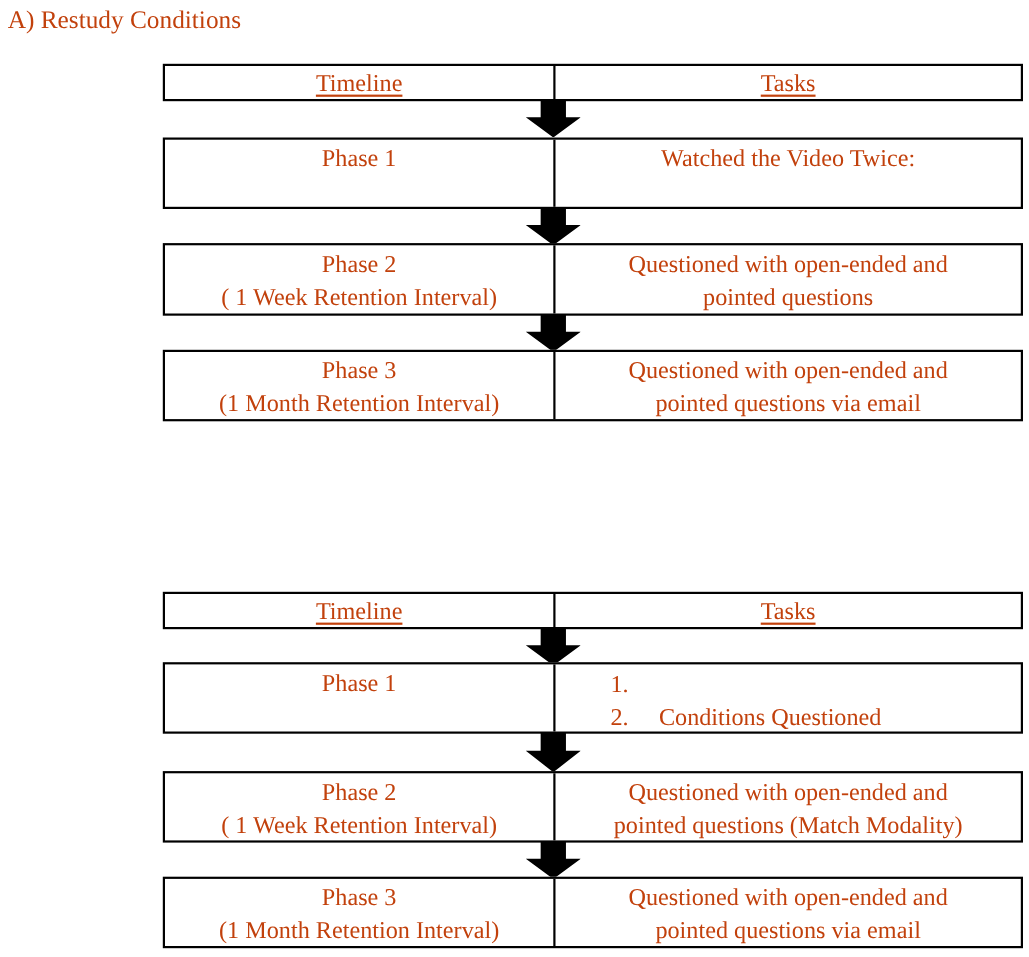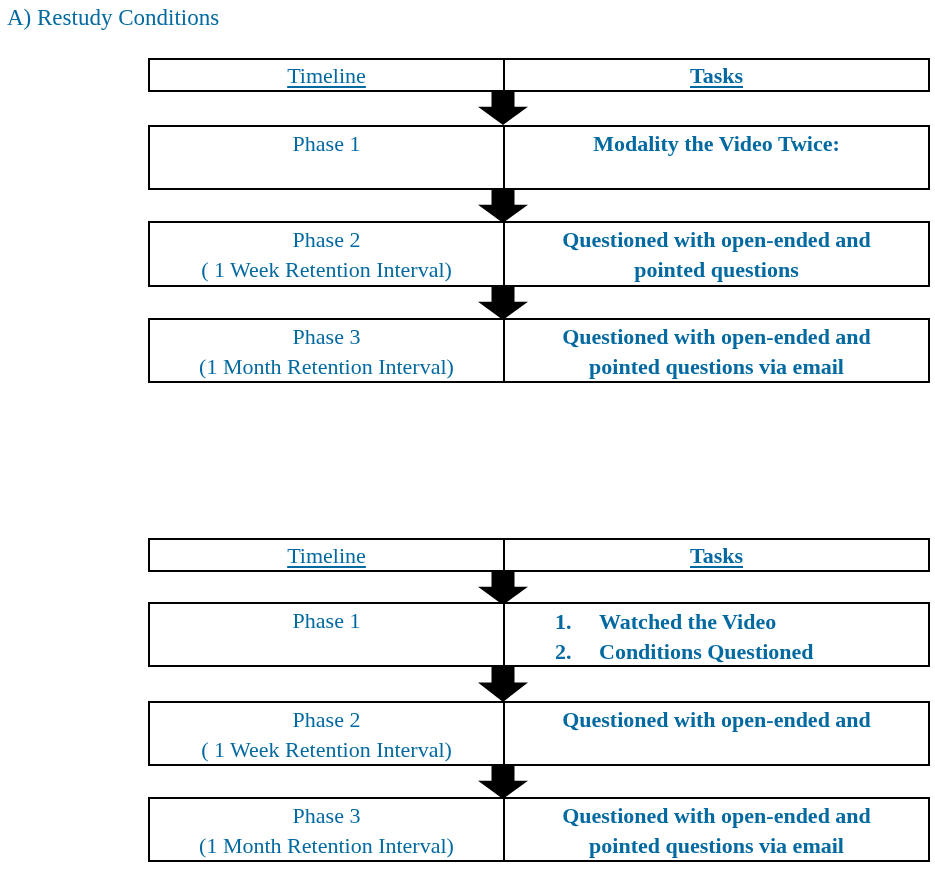--- a/index.html
+++ b/index.html
@@ -5,21 +5,21 @@
   html, body {
     margin: 0;
     padding: 0;
     background: #ffffff;
   }
   .canvas {
     position: relative;
     width: 935px;
     height: 870px;
     background: #ffffff;
-    color: #0369a1;
+    color: #c2410c;
     font-family: "Liberation Serif", "DejaVu Serif", serif;
     overflow: hidden;
   }
   .section-title {
     position: absolute;
     left: 7px;
     font-size: 23px;
     line-height: 27px;
     white-space: nowrap;
   }
@@ -38,21 +38,21 @@
     font-size: 22px;
     line-height: 30px;
     text-align: center;
     padding-top: 2px;
     overflow: hidden;
   }
   .cell-left {
     width: 355px;
     border-right: 2px solid #000000;
   }
-  .cell-right { flex: 1; font-weight: bold; }
+  .cell-right { flex: 1; }
   .hdr .cell {
     line-height: 27px;
     padding-top: 2px;
   }
   .hdr .ulabel {
     text-decoration: underline;
     text-underline-offset: 3px;
   }
   .line { display: block; white-space: nowrap; }
   .arrow {
@@ -89,21 +89,21 @@
     </div>
   </div>
 
   <div class="arrow" style="top:91px; height:34px;"></div>
 
   <div class="tbox" style="top:125px; height:65px;">
     <div class="cell cell-left">
       <span class="line">Phase 1</span>
     </div>
     <div class="cell cell-right">
-      <span class="line">Modality the Video Twice:</span>
+      <span class="line">Watched the Video Twice:</span>
     </div>
   </div>
 
   <div class="arrow" style="top:189px; height:34px;"></div>
 
   <div class="tbox" style="top:221px; height:66px;">
     <div class="cell cell-left">
       <span class="line">Phase 2</span>
       <span class="line">( 1 Week Retention Interval)</span>
     </div>
@@ -138,38 +138,38 @@
 
   <div class="arrow" style="top:571px; height:34px;"></div>
 
   <div class="tbox" style="top:602px; height:65px;">
     <div class="cell cell-left">
       <span class="line">Phase 1</span>
     </div>
     <div class="cell cell-right tasklist">
       <span class="li">
         <span class="num">1.</span>
-        <span>Watched the Video</span>
       </span>
       <span class="li">
         <span class="num">2.</span>
         <span>Conditions Questioned</span>
       </span>
     </div>
   </div>
 
   <div class="arrow" style="top:666px; height:36px;"></div>
 
   <div class="tbox" style="top:701px; height:65px;">
     <div class="cell cell-left">
       <span class="line">Phase 2</span>
       <span class="line">( 1 Week Retention Interval)</span>
     </div>
     <div class="cell cell-right">
       <span class="line">Questioned with open-ended and</span>
+      <span class="line">pointed questions (Match Modality)</span>
     </div>
   </div>
 
   <div class="arrow" style="top:765px; height:34px;"></div>
 
   <div class="tbox" style="top:797px; height:65px;">
     <div class="cell cell-left">
       <span class="line">Phase 3</span>
       <span class="line">(1 Month Retention Interval)</span>
     </div>

